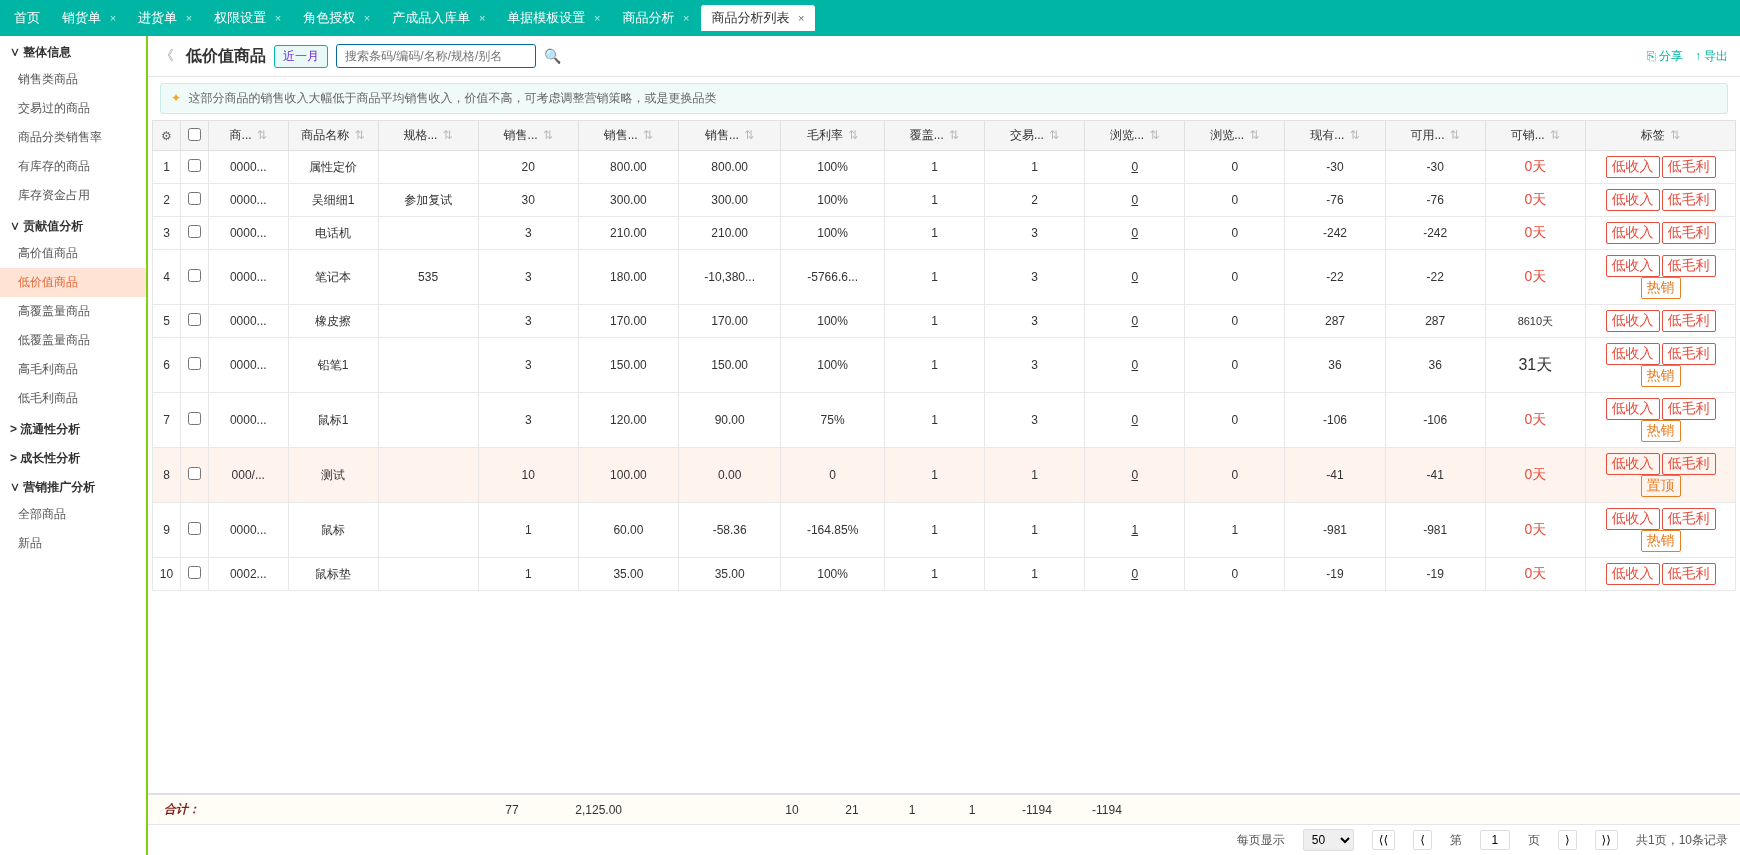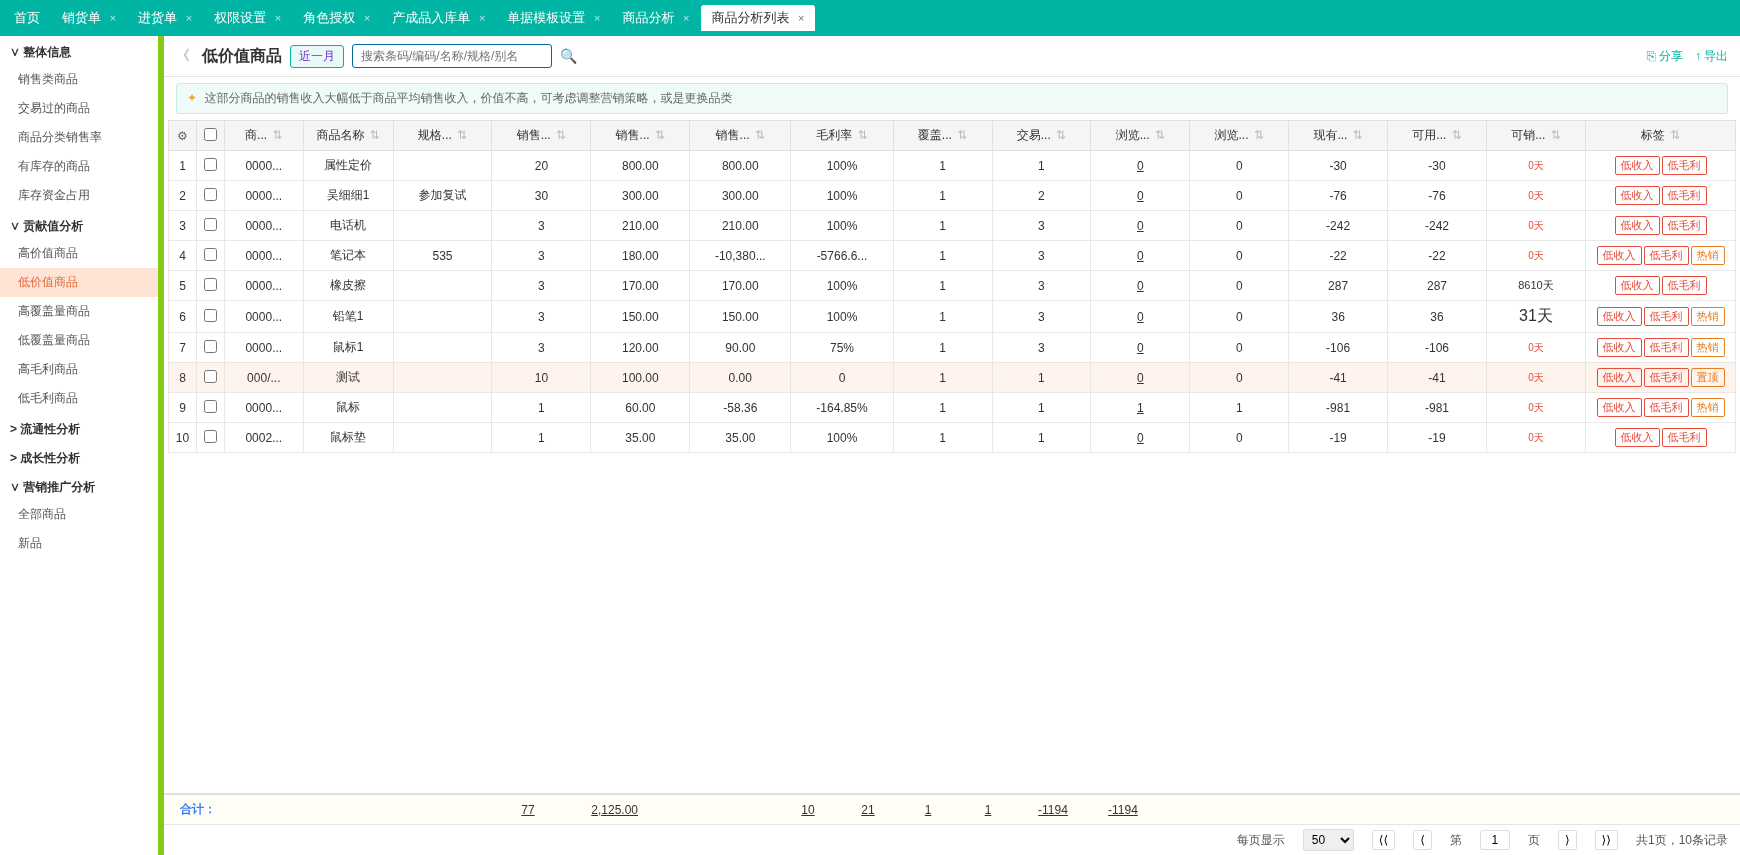--- a/index.html
+++ b/index.html
@@ -23,23 +23,23 @@
       font-size: 13px;
     }
     .nav-item.active { background: #fff; color: #333; }
     .nav-item .close-x { margin-left: 5px; opacity: 0.7; font-size: 11px; }
 
     
     .main-container { display: flex; height: calc(855px - 36px); }
 
     
     .sidebar {
-      width: 164px;
+      width: 148px;
       background: #fff;
-      border-right: 6px solid #84cc16;
+      border-right: 2px solid #84cc16;
       overflow-y: auto;
       flex-shrink: 0;
     }
     .sidebar-group-title {
       color: #333;
       font-weight: bold;
       padding: 8px 10px 4px 10px;
       font-size: 12px;
       cursor: pointer;
     }
@@ -141,45 +141,46 @@
       border: 1px solid #e8e8e8;
       padding: 5px 4px;
       text-align: center;
       color: #333;
     }
     tbody tr.highlight { background: #fff3ee; }
     .tag {
       display: inline-block;
       padding: 1px 5px;
       border-radius: 2px;
-      font-size: 11px;
+      font-size: 14px;
       margin: 0 1px;
     }
     .tag-red { color: #e74c3c; border: 1px solid #e74c3c; }
     .tag-orange { color: #e67e22; border: 1px solid #e67e22; }
     .underline { text-decoration: underline; cursor: pointer; }
-    .days-text { color: #e74c3c; font-size: 10px; }
+    .days-text { color: #e74c3c; font-size: 14px; }
     .checkbox-cell { width: 20px; }
     input[type="checkbox"] { cursor: pointer; }
 
     
     .table-footer {
       border-top: 2px solid #e0e0e0;
       background: #fffdf5;
       display: flex;
       align-items: center;
       padding: 6px 8px;
       gap: 0;
       font-size: 12px;
       color: #333;
     }
     .footer-label {
       padding: 0 16px 0 8px;
       font-weight: bold;
-      color: #3b82f6;
+      color: #7f1d1d;
+      font-style: italic;
     }
 
     
     .pagination-bar {
       display: flex;
       align-items: center;
       justify-content: flex-end;
       padding: 4px 12px;
       border-top: 1px solid #e5e5e5;
       gap: 18px;
@@ -500,21 +501,21 @@
       <td>-19</td>
       <td><span class="days-text">0天</span></td>
       <td><span class="tag tag-red">低收入</span><span class="tag tag-red">低毛利</span></td>
     </tr>
             </tbody>
         </table>
       </div>
 
       <div class="table-footer">
         <span class="footer-label">合计：</span>
-        <div style="display:flex; gap:0; flex:1;text-decoration:underline;">
+        <div style="display:flex; gap:0; flex:1;">
           <div style="width:28px;"></div>
           <div style="width:28px;"></div>
           <div style="width:60px;"></div>
           <div style="width:90px;"></div>
           <div style="width:60px;"></div>
           <div style="width:60px; text-align:center;">77</div>
           <div style="width:80px; text-align:right;">2,125.00</div>
           <div style="width:80px;"></div>
           <div style="width:60px;"></div>
           <div style="width:60px; text-align:center;">10</div>

